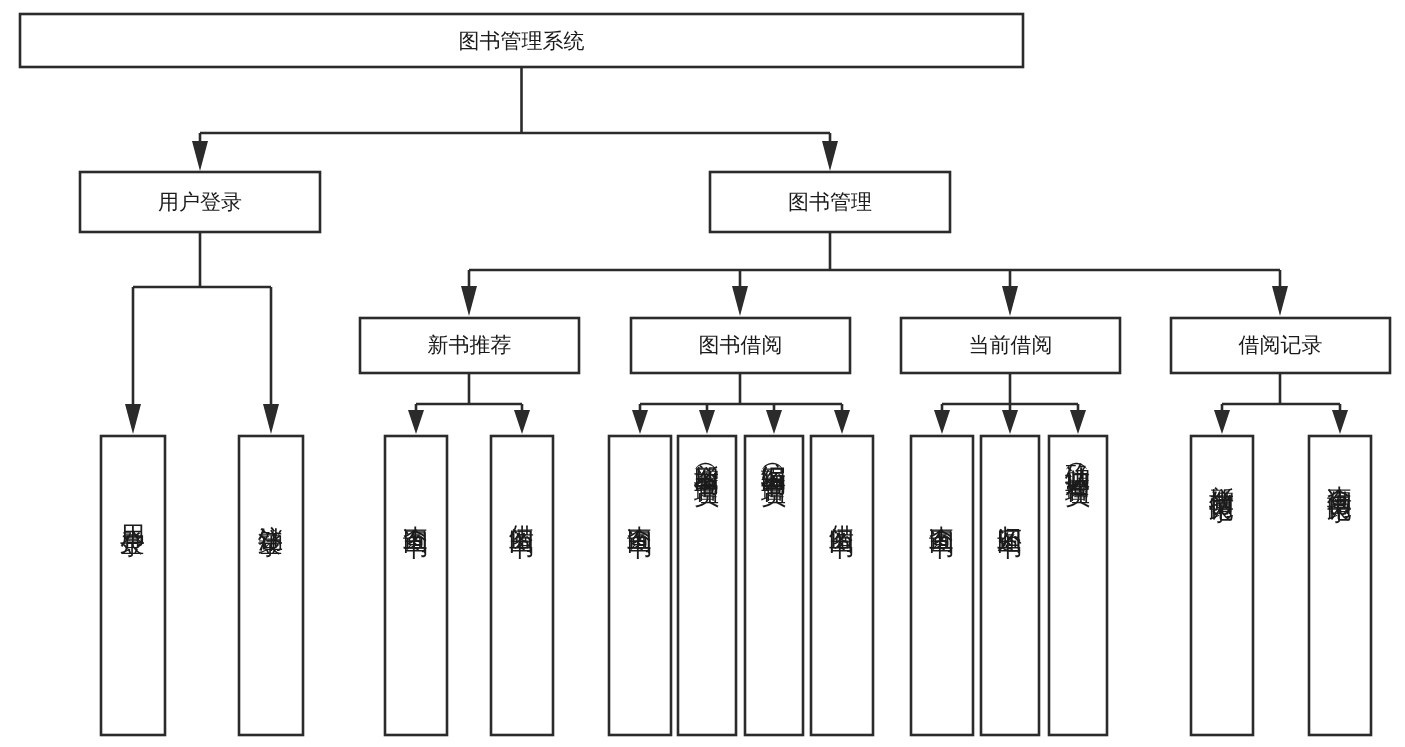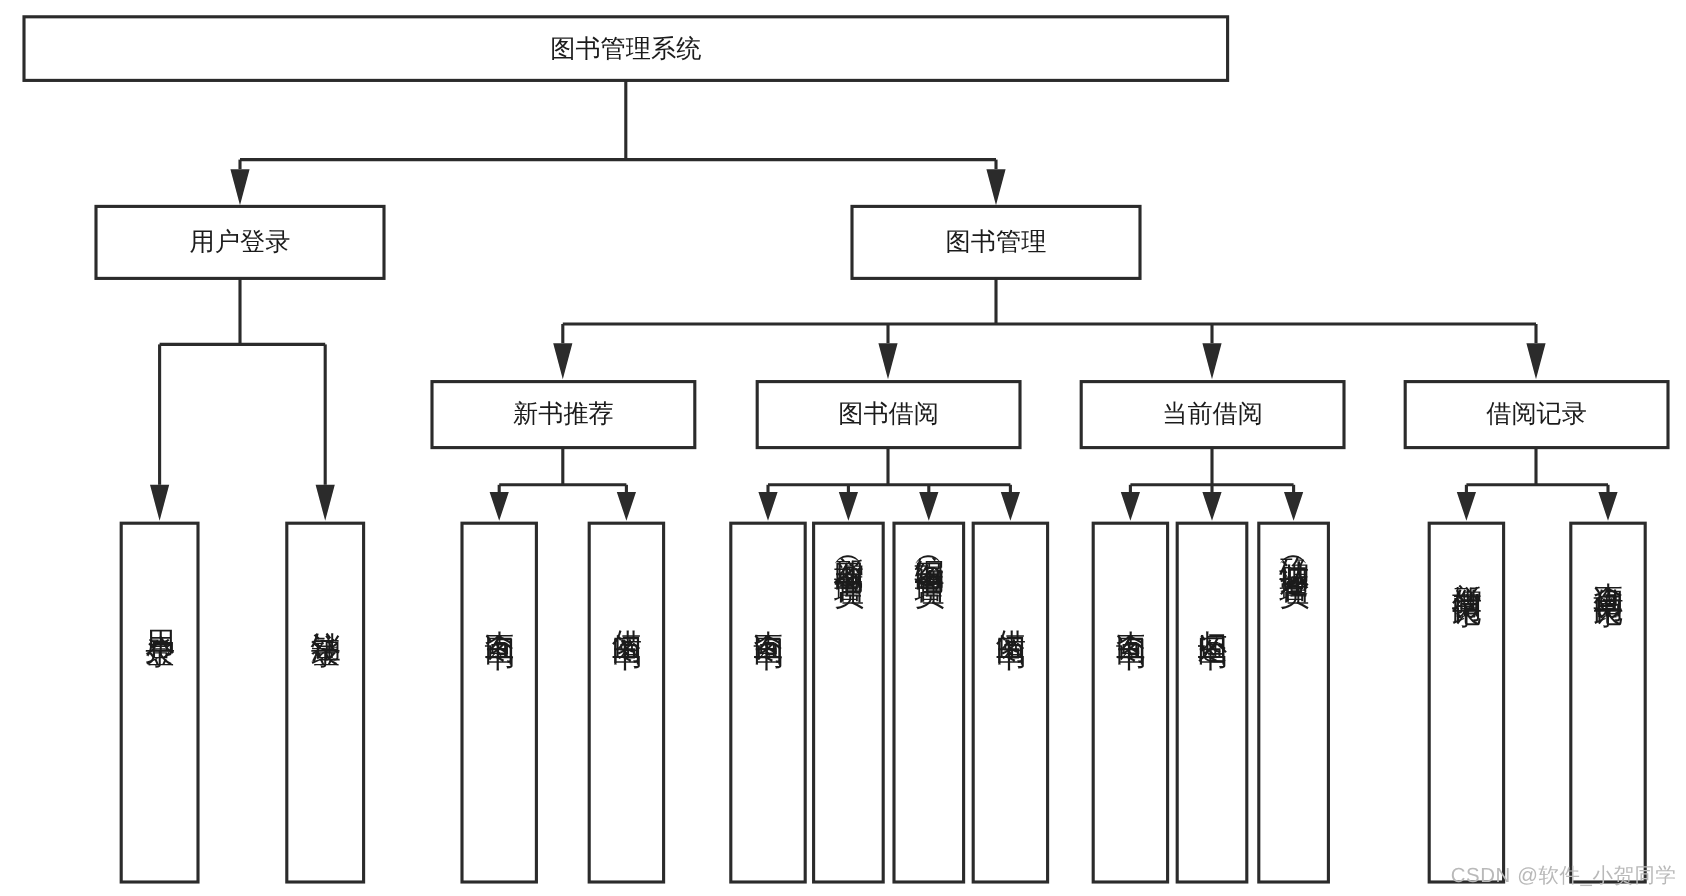--- a/index.html
+++ b/index.html
@@ -254,15 +254,14 @@
   </div>
 
   <div class="leaf-label-wrap" style="left:1191px; top:465px; width:62px; height:270px;">
     <span class="leaf-label">新增借阅记录</span>
   </div>
 
   <div class="leaf-label-wrap" style="left:1309px; top:465px; width:62px; height:270px;">
     <span class="leaf-label">查询借阅记录</span>
   </div>
 
-  <div class="watermark">CSDN @软件_小贺同学</div>
 
 </div>
 
 </body></html>

